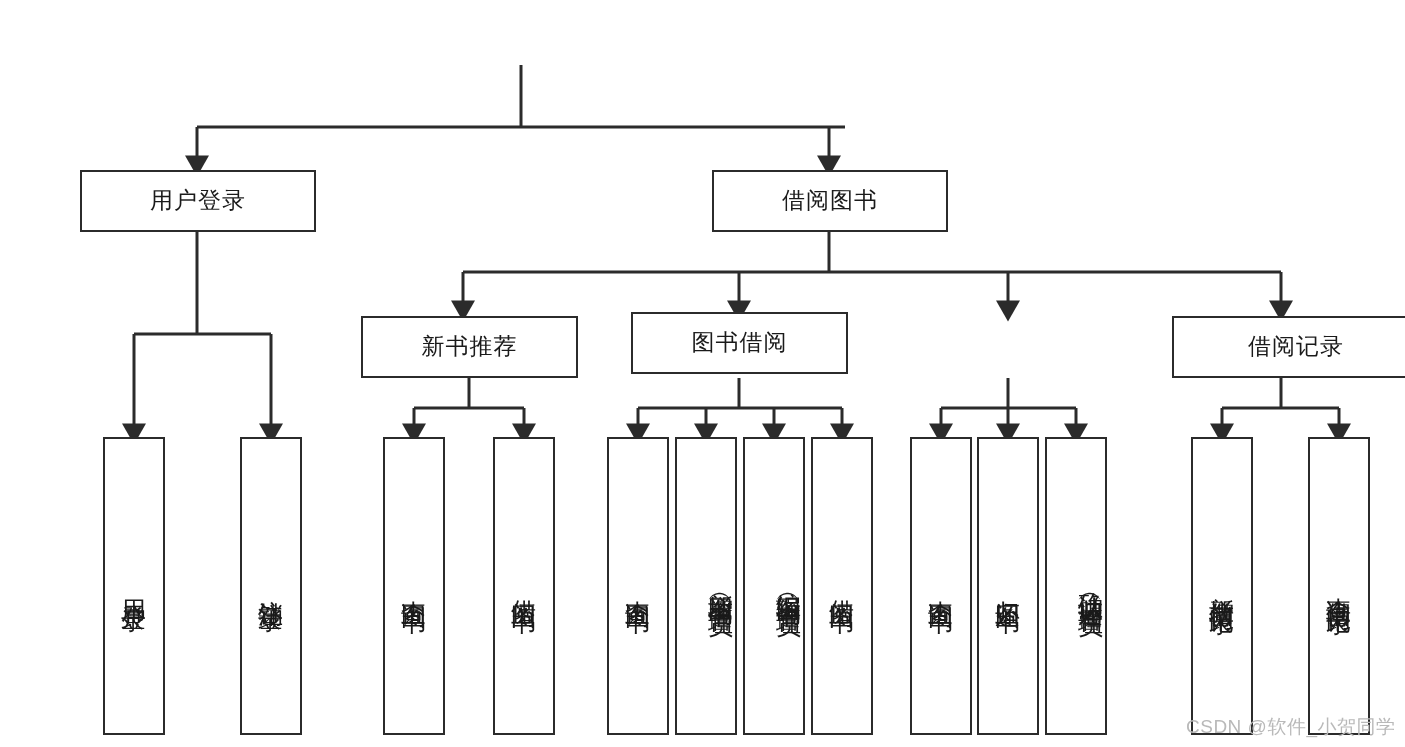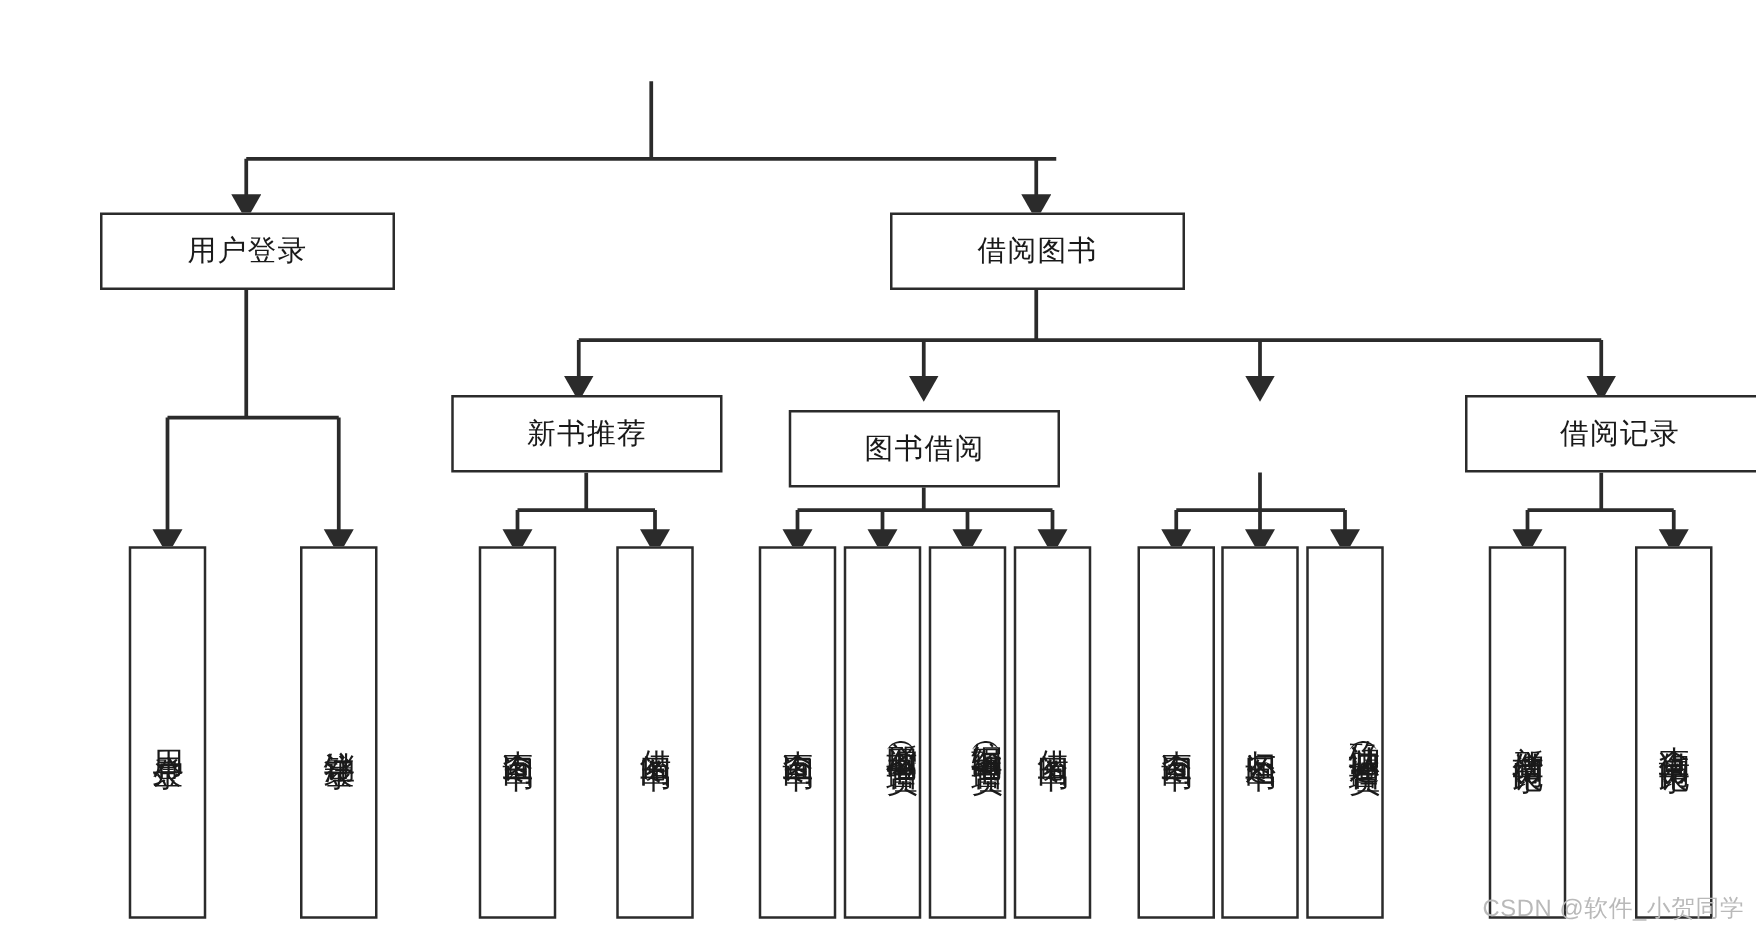--- a/index.html
+++ b/index.html
@@ -129,21 +129,21 @@
   <div class="node horiz" style="left:80px; top:170px; width:236px; height:62px;">
     <span>用户登录</span>
   </div>
   <div class="node horiz" style="left:712px; top:170px; width:236px; height:62px;">
     <span>借阅图书</span>
   </div>
 
   <div class="node horiz" style="left:361px; top:316px; width:217px; height:62px;">
     <span>新书推荐</span>
   </div>
-  <div class="node horiz" style="left:631px; top:328px; width:217px; height:62px;">
+  <div class="node horiz" style="left:631px; top:312px; width:217px; height:62px;">
     <span>图书借阅</span>
   </div>
   <div class="node horiz" style="left:1172px; top:316px; width:248px; height:62px;">
     <span>借阅记录</span>
   </div>
 
   <div class="node vert" style="left:103px; top:437px; width:62px; height:298px;">
     <span class="vtext">用户登录</span>
   </div>
   <div class="node vert" style="left:240px; top:437px; width:62px; height:298px;">

